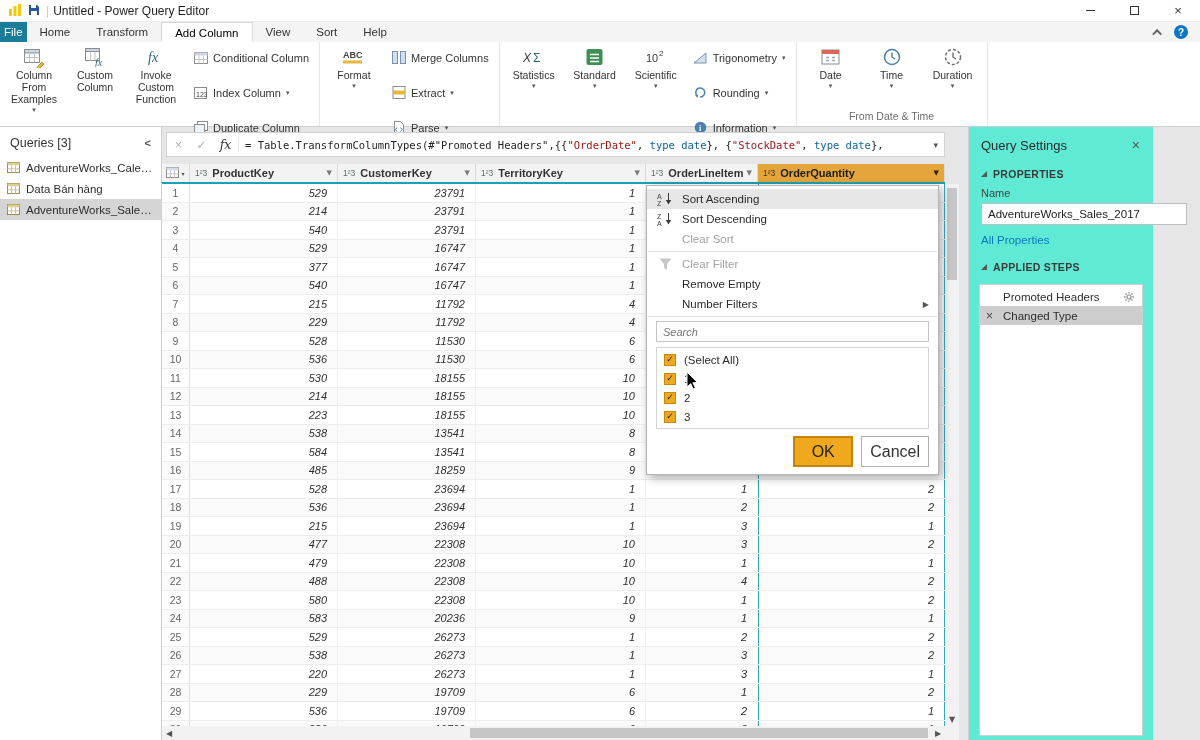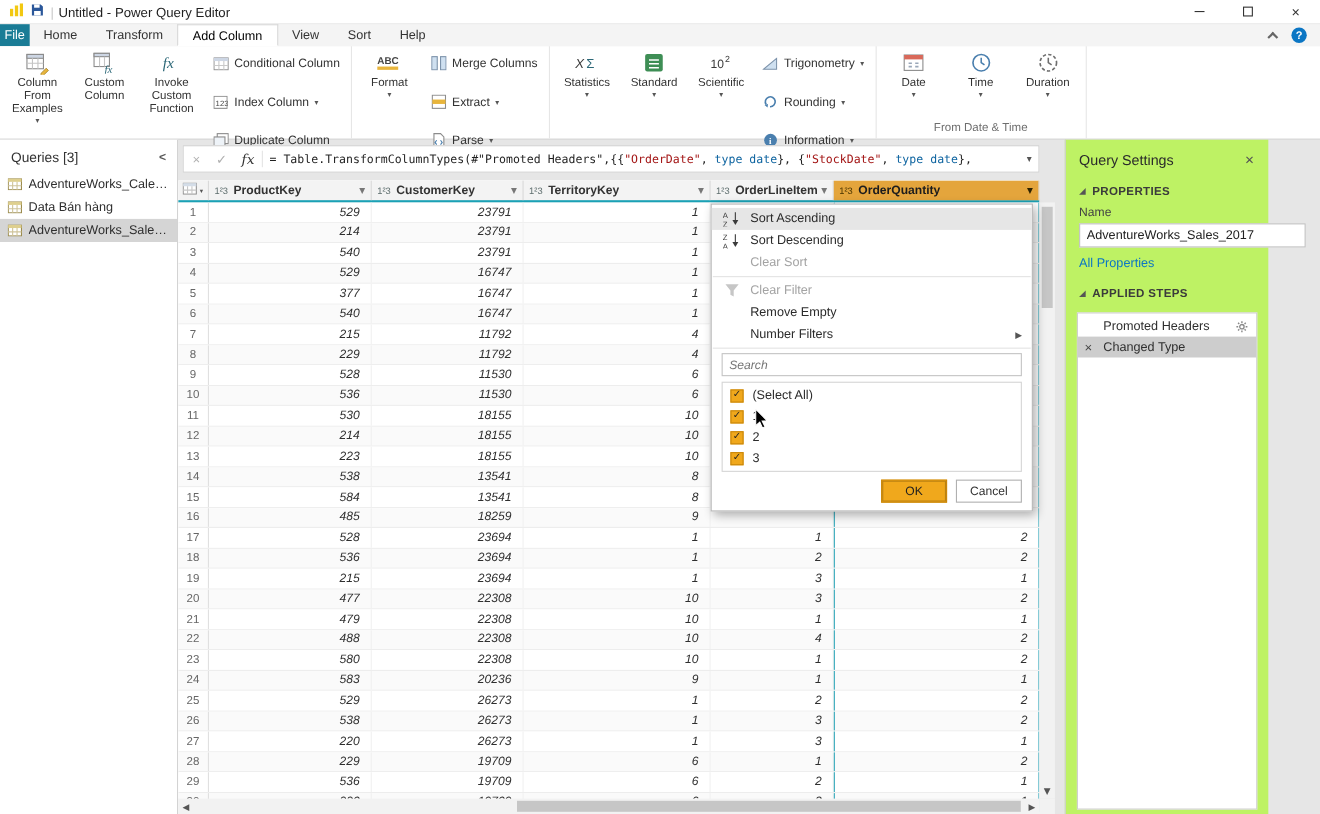--- a/index.html
+++ b/index.html
@@ -94,21 +94,21 @@
   .vthumb{position:absolute;left:2px;top:4px;width:10px;height:92px;background:#c6c6c6;}
   .vdown{position:absolute;left:0;bottom:0;width:14px;height:14px;display:flex;align-items:center;
     justify-content:center;font-size:8px;color:#555;}
   .hscroll{position:absolute;left:162px;top:726px;width:783px;height:14px;background:#f2f2f2;display:flex;align-items:center;}
   .harrow{width:14px;height:14px;display:flex;align-items:center;justify-content:center;font-size:8px;color:#555;}
   .harrow.right{margin-left:auto;}
   .hthumb{position:absolute;left:308px;top:2px;width:458px;height:10px;background:#c6c6c6;}
   .scroll-corner{position:absolute;left:945px;top:726px;width:14px;height:14px;background:#f2f2f2;}
 
   
-  .settings{position:absolute;left:968px;top:127px;width:185px;height:613px;background:#bef264;border-left:1px solid #d0d0d0;}
+  .settings{position:absolute;left:968px;top:127px;width:185px;height:613px;background:#5eead4;border-left:1px solid #d0d0d0;}
   .sp-title-row{display:flex;align-items:center;padding:10px 13px 0 12px;}
   .sp-title{font-size:13px;color:#2b2b2b;}
   .sp-close{margin-left:auto;font-size:14px;color:#555;}
   .sec-h{display:flex;align-items:center;gap:6px;padding:15px 12px 4px;font-size:10.5px;font-weight:bold;
     color:#3b3b3b;letter-spacing:0.3px;}
   .tri{width:0;height:0;border-left:6px solid transparent;border-bottom:6px solid #555;}
   .name-label{padding:3px 12px 0;font-size:11px;color:#444;}
   .name-input{display:block;margin:4px 12px 0;width:206px;height:22px;background:#fff;border:1px solid #bfbfbf;
     padding:0 6px;font-size:11.5px;color:#222;font-family:inherit;}
   .all-props{padding:9px 12px 0;font-size:11.5px;color:#0b76c4;}
@@ -127,21 +127,21 @@
   .ficon{width:18px;display:flex;justify-content:center;}
   .fsep{height:1px;background:#e3e3e3;margin:2px 1px;}
   .fsub{margin-left:auto;font-size:8px;color:#555;}
   .fsearch{margin:4px 9px 0;height:21px;border:1px solid #c4c4c4;display:flex;align-items:center;padding:0 6px;background:#fff;}
   .fsearch input{border:none;outline:none;width:100%;font-size:11px;font-style:italic;color:#555;font-family:inherit;background:transparent;}
   .flist{margin:5px 9px 0;border:1px solid #d5d5d5;height:82px;padding-top:2px;overflow:hidden;}
   .fcheckrow{height:19px;display:flex;align-items:center;gap:8px;padding:0 7px;}
   .fcheck{width:12px;height:12px;background:#F0A81C;border:1px solid #C8860B;display:flex;align-items:center;
     justify-content:center;font-size:9px;color:#222;line-height:1;}
   .fbuttons{display:flex;justify-content:flex-end;gap:8px;margin:7px 9px 0;}
-  .fbtn{min-width:60px;height:21px;display:flex;align-items:center;justify-content:center;font-size:11px;
+  .fbtn{min-width:60px;height:31px;display:flex;align-items:center;justify-content:center;font-size:16px;
     border:1px solid #b0b0b0;background:#fff;color:#333;padding:0 8px;}
   .fbtn.ok{background:#F0A81C;border:1px solid #C8860B;box-shadow:inset 0 0 0 1px rgba(90,60,0,0.35);color:#1f1f1f;}
 
   .cursor{position:absolute;left:686px;top:371px;z-index:90;}
 </style>
 </head>
 <body>
 
 <div class="titlebar">
   <div class="tb-icons">

